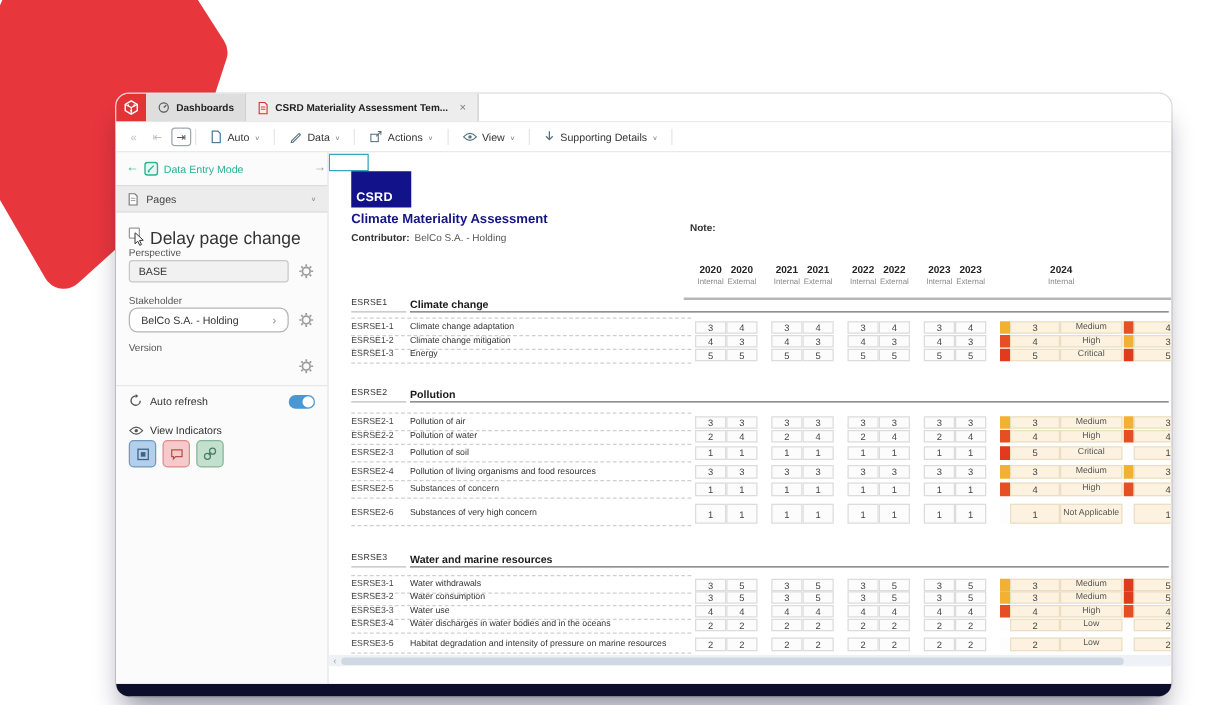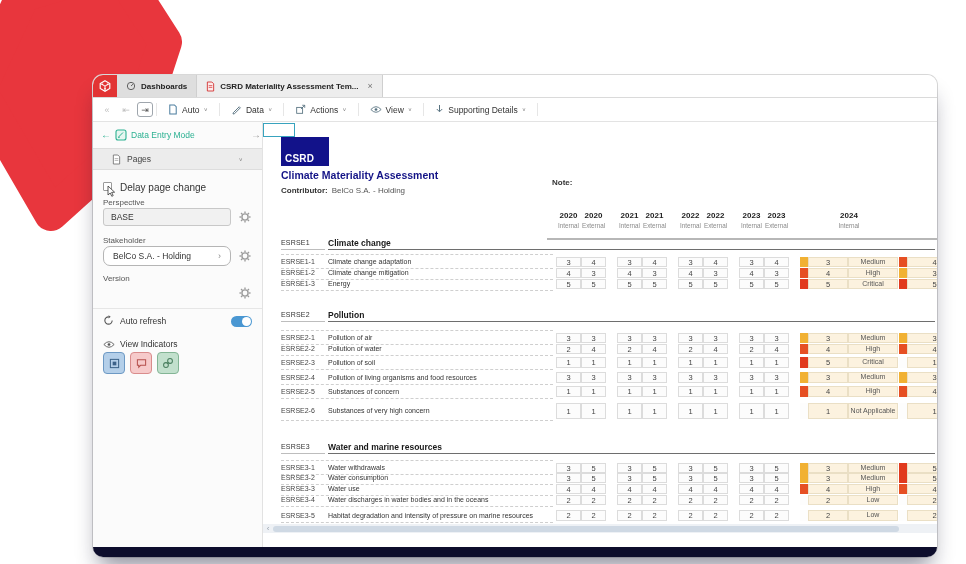--- a/index.html
+++ b/index.html
@@ -34,21 +34,21 @@
   .vsep{width:1px;height:13px;background:#e6e6e6;}
 
   
   .bodyrow{flex:1;display:flex;min-height:0;}
   .sidebar{width:170px;flex:0 0 auto;background:#fbfbfb;border-right:1px solid #e2e2e2;position:relative;font-size:8.5px;color:#333;}
   .content{flex:1;position:relative;background:#fff;overflow:hidden;}
   .bottombar{height:10px;background:#0d0d2c;border-radius:0 0 12px 12px;flex:0 0 auto;}
 
   
   .sb-mode{color:#2cb192;font-size:8.5px;}
-  .pagesbar{position:absolute;left:0;top:26px;width:100%;height:22px;background:#ececec;border-top:1px solid #ddd;border-bottom:1px solid #ddd;display:flex;align-items:center;padding:0 19px;gap:6px;color:#444;}
+  .pagesbar{position:absolute;left:0;top:26px;width:100%;height:22px;background:#ececec;border-top:1px solid #ddd;border-bottom:1px solid #ddd;display:flex;align-items:center;padding:0 9px;gap:6px;color:#444;}
   .fieldlabel{position:absolute;left:10px;font-size:8px;color:#555;}
   .inputbox{position:absolute;left:10px;width:128px;height:18px;background:#f1f1f1;border:1px solid #c8c8c8;border-radius:3px;display:flex;align-items:center;padding:0 7px;font-size:8.5px;color:#333;}
   .selectbox{position:absolute;left:10px;width:128px;height:20px;background:#fff;border:1px solid #b5b5b5;border-radius:7px;display:flex;align-items:center;padding:0 9px;font-size:8.5px;color:#333;}
   .selectbox .caret{margin-left:auto;color:#888;font-size:9px;}
   .gear{position:absolute;left:146px;}
   .divider{position:absolute;left:0;width:100%;height:1px;background:#e6e6e6;}
   .toggle{position:absolute;width:21px;height:11px;border-radius:6px;background:#4a97d2;}
   .toggle .knob{position:absolute;right:1px;top:1px;width:9px;height:9px;border-radius:50%;background:#fff;}
   .indic-btn{position:absolute;width:22px;height:22px;border-radius:4px;display:flex;align-items:center;justify-content:center;border:1.5px solid;}
   .checkbox{position:absolute;width:9px;height:9px;border:1px solid #9a9a9a;background:#fff;border-radius:1px;}
@@ -199,21 +199,21 @@
             <line x1="3" y1="7" x2="7" y2="7" stroke="#999" stroke-width=".8"></line>
           </svg>
           <span>Pages</span>
           <span class="chev" style="margin-left:auto;">∨</span>
         </div>
 
         <div class="checkbox" style="left:10px;top:60px;"></div>
         <svg class="abs" style="left:14px;top:64px;" width="9" height="11" viewBox="0 0 9 11">
           <path d="M1,0 L1,9 L3.2,7 L4.8,10.3 L6.2,9.6 L4.6,6.4 L7.6,6.2 Z" fill="#fff" stroke="#333" stroke-width=".8"></path>
         </svg>
-        <span class="abs" style="left:27px;top:60px;font-size:10px;color:#333;">Delay page change</span>
+        <span class="abs" style="left:27px;top:60px;font-size:14px;color:#333;">Delay page change</span>
 
         <span class="fieldlabel" style="top:76px;">Perspective</span>
         <div class="inputbox" style="top:86px;">
           <span>BASE</span>
         </div>
         <svg class="gear" style="top:89px;" width="12" height="12" viewBox="0 0 14 14">
           <circle cx="7" cy="7" r="3.6" fill="none" stroke="#9b9b9b" stroke-width="1.6"></circle>
           <g stroke="#9b9b9b" stroke-width="1.6">
             <line x1="7" y1="0.5" x2="7" y2="2.5"></line>
               <line x1="7" y1="11.5" x2="7" y2="13.5"></line>

